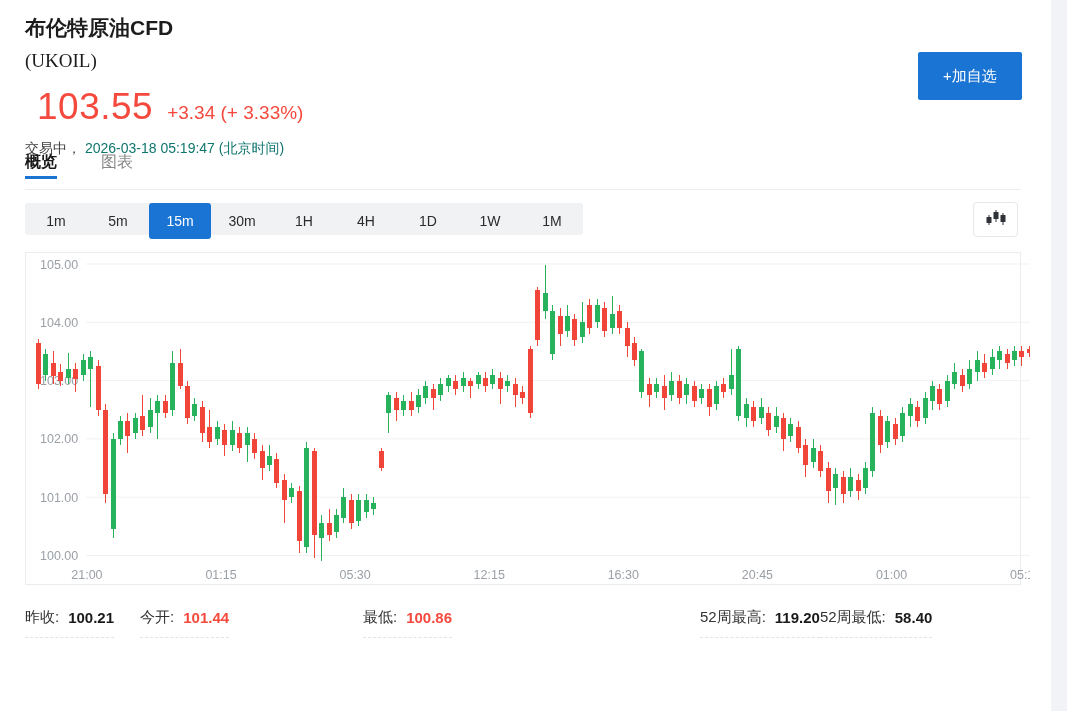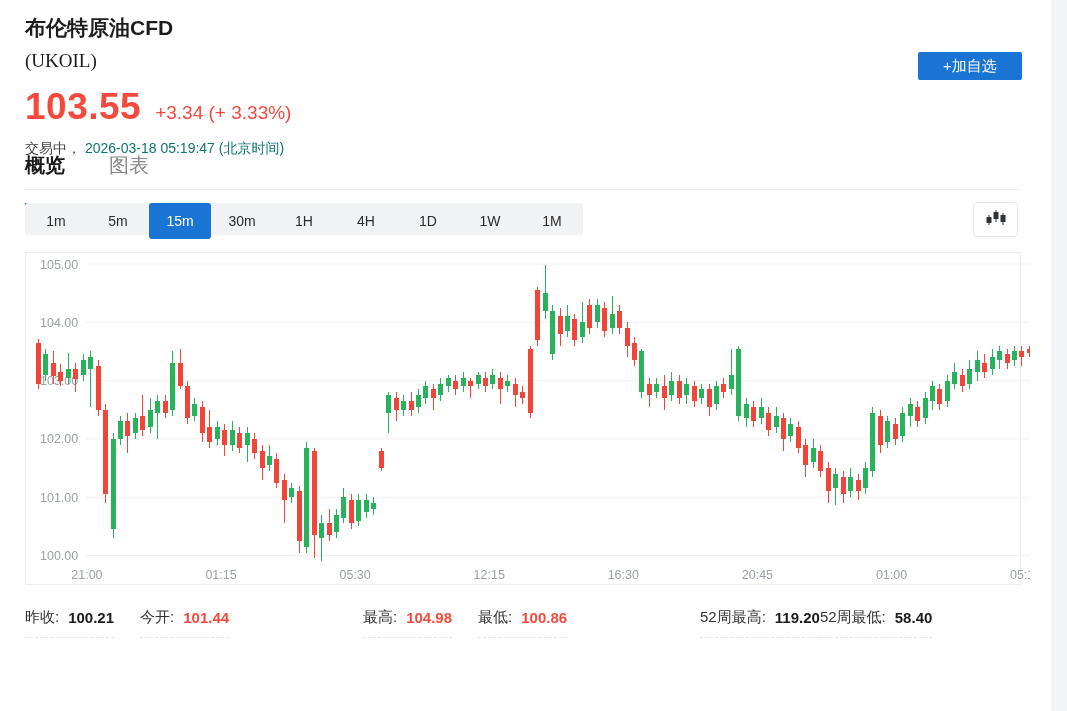--- a/index.html
+++ b/index.html
@@ -7,31 +7,31 @@
   body { font-family:"Liberation Sans","DejaVu Sans",sans-serif; }
   .page { position:relative; width:1067px; height:711px; background:#fff; overflow:hidden; }
   .edge-strip { position:absolute; left:1051px; top:0; width:16px; height:711px; background:#f1f3f6; }
 
   
   .hdr { position:absolute; left:25px; top:14px; }
   .title-row { display:flex; align-items:baseline; gap:8px;flex-direction:column; }
   .inst-title { font-size:21px; font-weight:700; color:#1c1c1c; }
   .inst-symbol { font-size:19px; color:#1c1c1c; font-family:"Liberation Serif","DejaVu Serif",serif; }
   .price-row { display:flex; align-items:baseline; margin-top:14px; }
-  .price { font-size:37px; font-weight:700; color:#f5493e; letter-spacing:.5px; }
+  .price { font-size:37px; font-weight:400; color:#f5493e; letter-spacing:.5px;margin-left:12px; }
   .change { font-size:19px; color:#f5493e; margin-left:14px; }
   .status-row { margin-top:12px; font-size:14px; color:#404040; }
   .status-row .ts { color:#0f766e; }
-  .watch-btn { position:absolute; left:918px; top:52px; width:104px; height:28px; background:#1a74d4;
+  .watch-btn { position:absolute; left:918px; top:52px; width:104px; height:48px; background:#1a74d4;
     color:#fff; font-size:15px; border:none; border-radius:2px; cursor:pointer;
     font-family:inherit; display:flex; align-items:center; justify-content:center; }
 
   
   .tabs { position:absolute; left:25px; top:152px; display:flex; gap:44px; }
-  .tab { font-size:20px; color:#888; padding-bottom:27px; cursor:pointer; position:relative; }
+  .tab { font-size:16px; color:#888; padding-bottom:6px; cursor:pointer; position:relative; }
   .tab.active { color:#1a1a1a; font-weight:700; }
   .tab.active::after { content:""; position:absolute; left:0; right:0; bottom:0; height:3px; background:#1a74d4; }
   .tabs-divider { position:absolute; left:25px; top:189px; width:996px; height:1px; background:#ededed; }
 
   
   .tf-bar { position:absolute; left:25px; top:203px; width:558px; height:32px; background:#f1f2f4;
     border-radius:3px; display:flex; }
   .tf-btn { width:62px; height:36px; line-height:36px; text-align:center; font-size:14px; color:#2b2b2b;
     cursor:pointer; border-radius:3px; }
   .tf-btn.active { background:#1a74d4; color:#fff; }
@@ -421,24 +421,20 @@
           <span class="stat-label">昨收:</span>
           <span class="stat-value">100.21</span>
         </div>
         <div class="stat-cell">
           <span class="stat-label">今开:</span>
           <span class="stat-value red">101.44</span>
         </div>
       </div>
       <div class="stat-col">
         <div class="stat-cell">
-          <span class="stat-label">最高:</span>
-          <span class="stat-value red">104.98</span>
-        </div>
-        <div class="stat-cell">
           <span class="stat-label">最低:</span>
           <span class="stat-value red">100.86</span>
         </div>
       </div>
       <div class="stat-col">
         <div class="stat-cell">
           <span class="stat-label">52周最高:</span>
           <span class="stat-value">119.20</span>
         </div>
         <div class="stat-cell">

